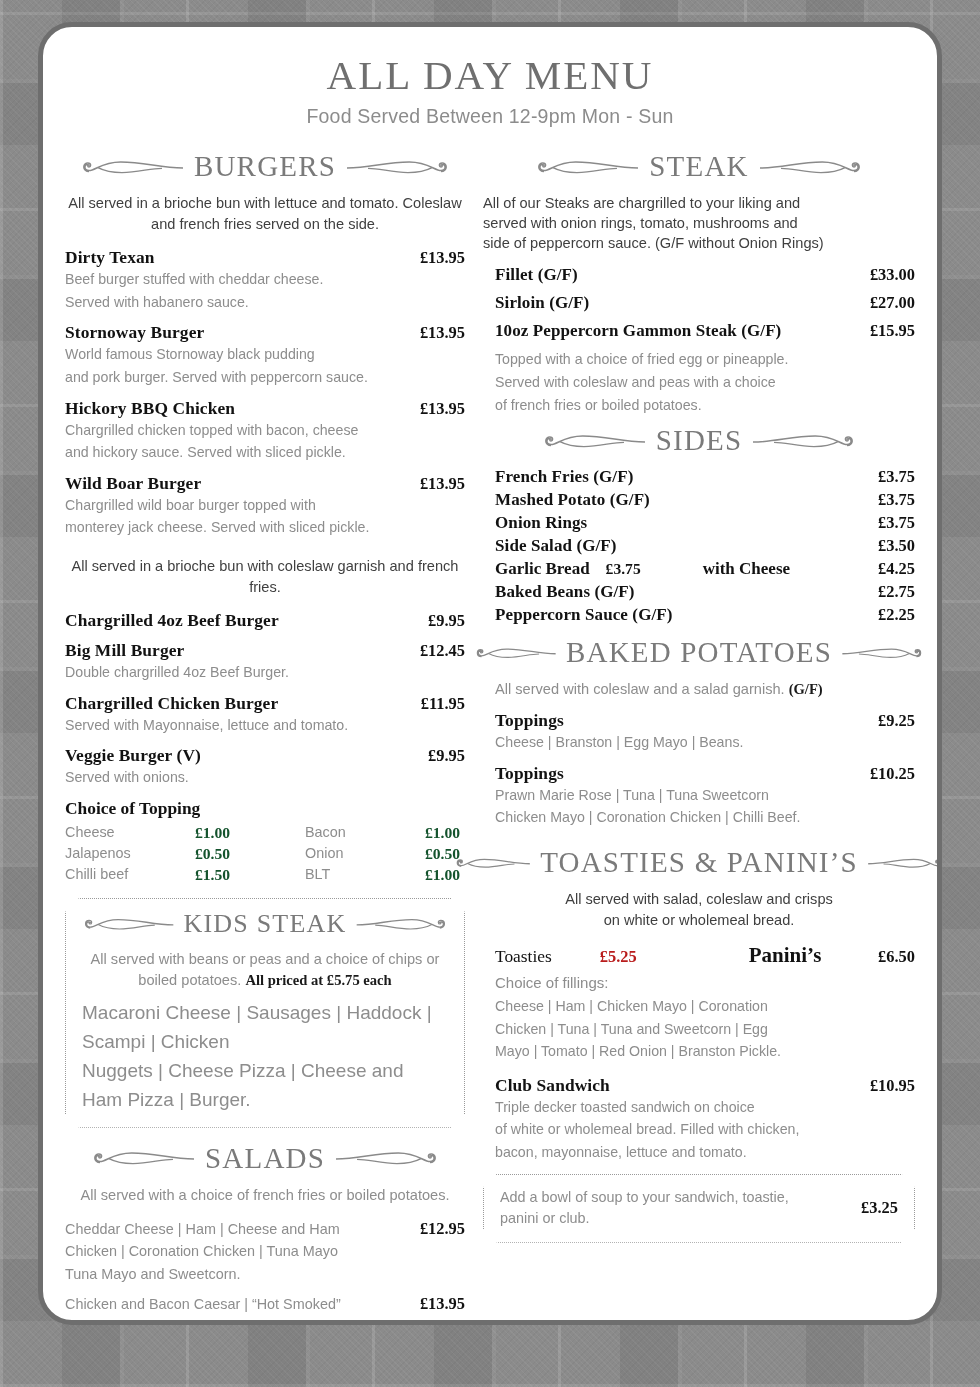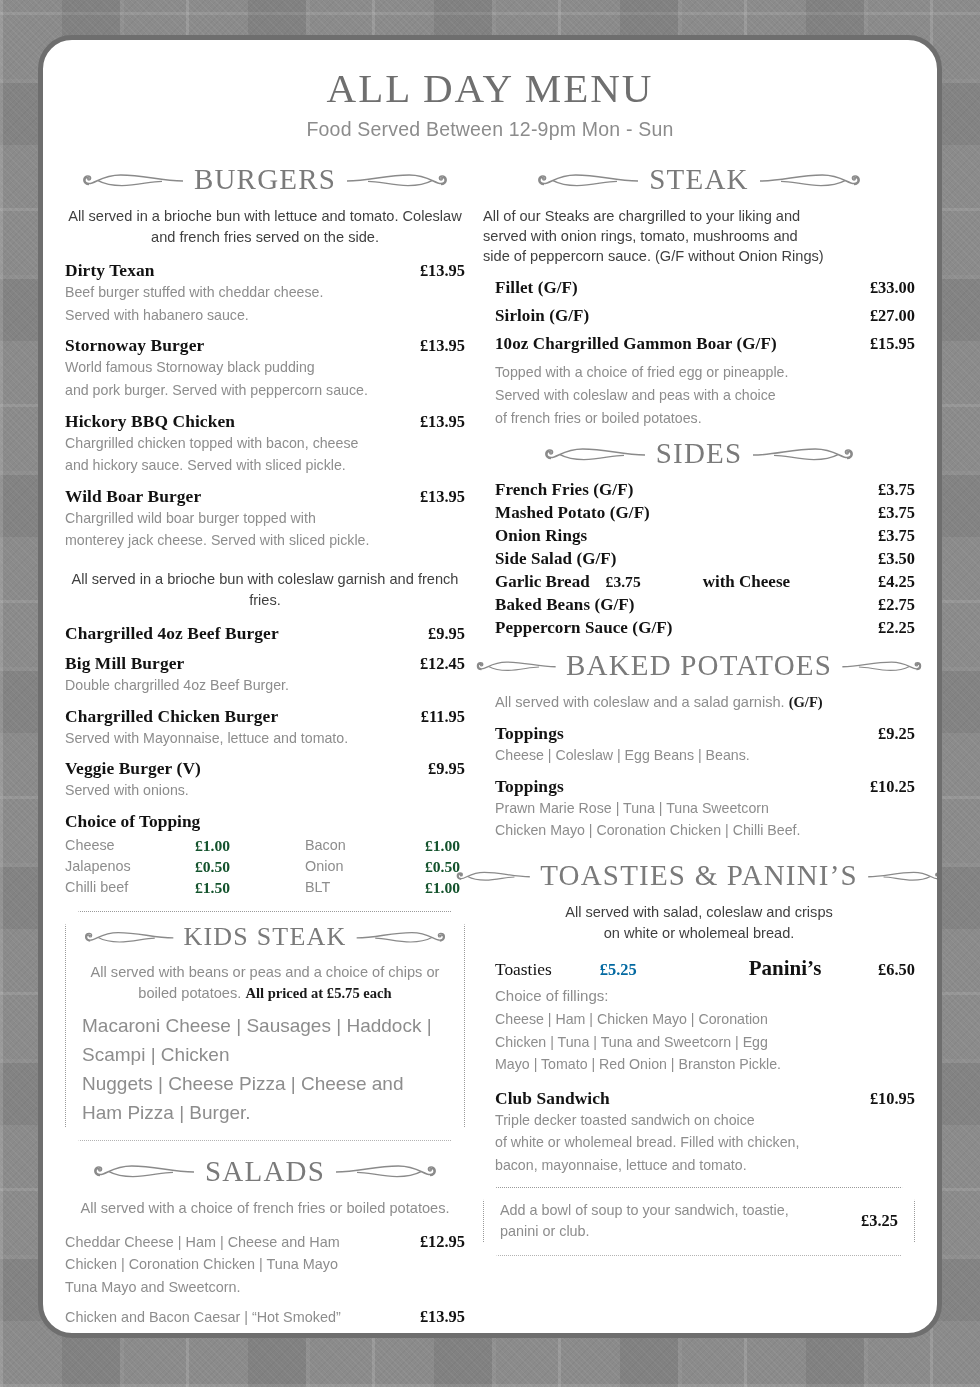--- a/index.html
+++ b/index.html
@@ -39,21 +39,21 @@
         rgba(0,0,0,0.00) 1px, rgba(0,0,0,0.00) 4px),
       repeating-linear-gradient(-45deg,
         rgba(0,0,0,0.035) 0px, rgba(0,0,0,0.035) 1px,
         rgba(0,0,0,0.00) 1px, rgba(0,0,0,0.00) 4px);
   }
 
   
   #card {
     position: absolute;
     left: 38px;
-    top: 35px;
+    top: 22px;
     width: 904px;
     height: 1303px;
     background: #ffffff;
     border: 5px solid #6e6e6e;
     border-radius: 34px 34px 34px 34px;
     overflow: hidden;
   }
   
   #card::before, #card::after { content: none; }
 
@@ -180,21 +180,21 @@
   .top-grid .tprice {
     font-family: "Liberation Serif", serif;
     font-weight: 700;
     font-size: 15.6px;
     color: #14532d;
   }
 
   
   .pair-row { display: flex; align-items: baseline; margin-bottom: 4px; }
   .pair-row .p1 { font-family:"Liberation Serif",serif; font-weight:400; font-size:17.4px; color:#121212; }
-  .pair-row .p2 { font-family:"Liberation Serif",serif; font-weight:700; font-size:16.4px; color:#0369a1; margin-left:48px; }
+  .pair-row .p2 { font-family:"Liberation Serif",serif; font-weight:700; font-size:16.4px; color:#b91c1c; margin-left:48px; }
   .pair-row .p3 { font-family:"Liberation Serif",serif; font-weight:700; font-size:21px; color:#121212; margin-left:112px; }
   .pair-row .p4 { font-family:"Liberation Serif",serif; font-weight:700; font-size:16.4px; color:#121212; margin-left:auto; }
 
   
   .dotbox {
     position: relative;
     border: 1.6px dotted #9a9a9a;
     padding: 10px 16px 12px 16px;
     margin-top: 14px;
   }
@@ -450,21 +450,21 @@
             </div>
           </div>
           <div class="item row-tight" style="margin-bottom:8px;">
             <div class="item-row">
               <span class="item-name">Sirloin (G/F)</span>
               <span class="item-price">£27.00</span>
             </div>
           </div>
           <div class="item row-tight" style="margin-bottom:8px;">
             <div class="item-row">
-              <span class="item-name">10oz Chargrilled Gammon Boar (G/F)</span>
+              <span class="item-name">10oz Peppercorn Gammon Steak (G/F)</span>
               <span class="item-price">£15.95</span>
             </div>
           </div>
           <div class="item-desc">Topped with a choice of fried egg or pineapple.</div>
           <div class="item-desc">Served with coleslaw and peas with a choice</div>
           <div class="item-desc">of french fries or boiled potatoes.</div>
         </div>
 
         <div class="spacer-sm"></div>
         <div class="sec-head">
@@ -530,21 +530,21 @@
         <div class="blurb left gray" style="padding-left:12px;margin-bottom:10px;">
           <span>All served with coleslaw and a salad garnish. </span><b>(G/F)</b>
         </div>
 
         <div style="padding-left:12px;">
           <div class="item">
             <div class="item-row">
               <span class="item-name">Toppings</span>
               <span class="item-price">£9.25</span>
             </div>
-            <div class="item-desc">Cheese | Coleslaw | Egg Beans | Beans.</div>
+            <div class="item-desc">Cheese | Branston | Egg Mayo | Beans.</div>
           </div>
           <div class="item">
             <div class="item-row">
               <span class="item-name">Toppings</span>
               <span class="item-price">£10.25</span>
             </div>
             <div class="item-desc">Prawn Marie Rose | Tuna | Tuna Sweetcorn</div>
             <div class="item-desc">Chicken Mayo | Coronation Chicken | Chilli Beef.</div>
           </div>
         </div>

